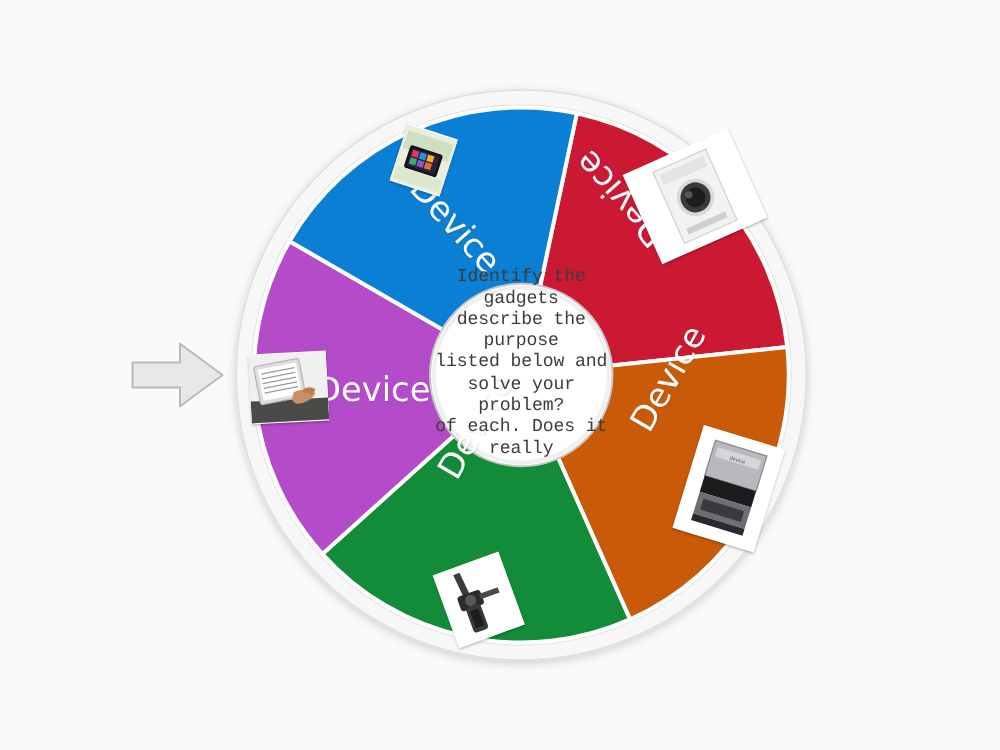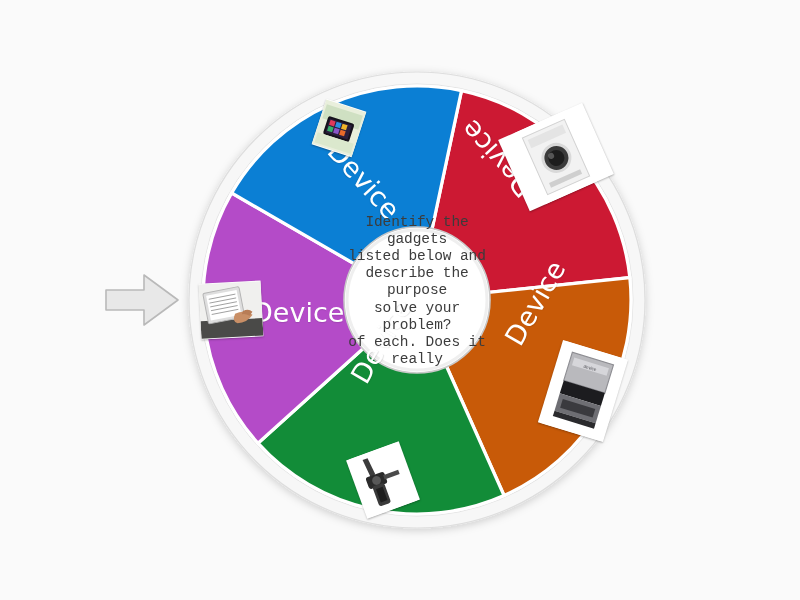--- a/index.html
+++ b/index.html
@@ -191,22 +191,22 @@
         <rect x="16" y="23" width="5" height="5" fill="#8a56c8"></rect>
         <rect x="22" y="23" width="5" height="5" fill="#e86a2a"></rect>
         <rect x="2" y="32" width="36" height="10" fill="#dbe8cd"></rect>
       </svg></div>
       </div>
     </div>
 
   <div class="hub-text">
     <span id="hub-text-span">
         <div>Identify the gadgets</div>
+        <div>describe the purpose</div>
         <div>listed below and</div>
-        <div>describe the purpose</div>
         <div>solve your problem?</div>
         <div>of each. Does it really</div>
       </span>
   </div>
 
   <div class="pointer-wrap">
     <svg viewBox="0 0 78 60" width="78" height="60">
       <path d="M2,20 L40,20 L40,5 L74,30 L40,55 L40,40 L2,40 Z" fill="#e8e8e8" stroke="#b9b9b9" stroke-width="1.6" stroke-linejoin="round"></path>
     </svg>
   </div>

